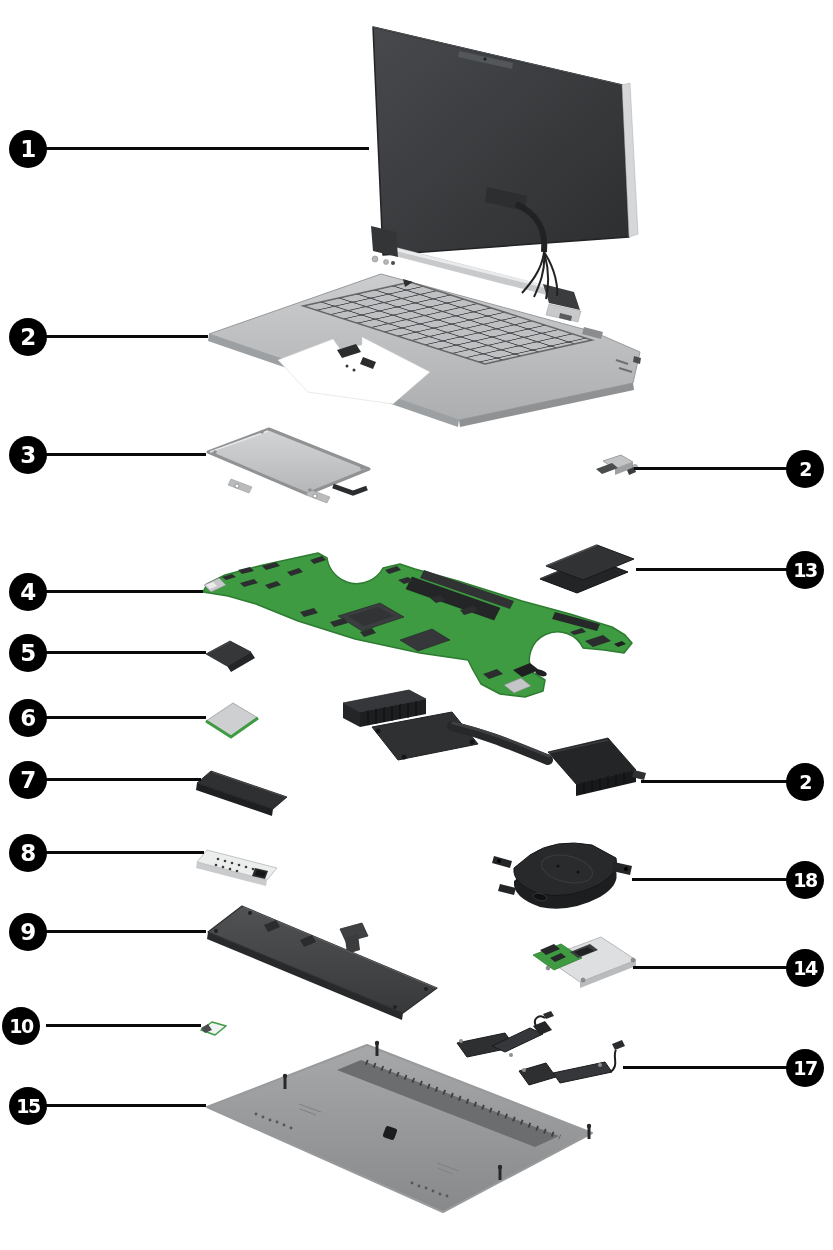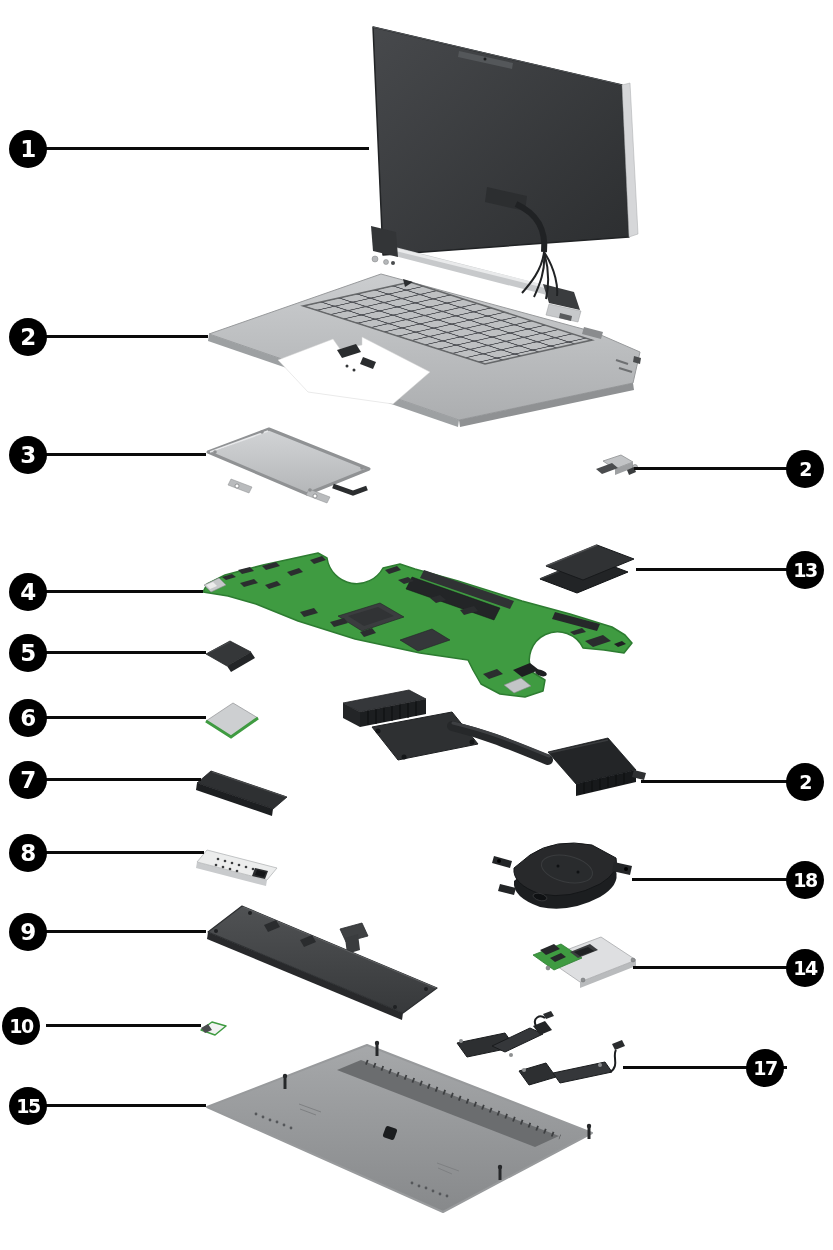--- a/index.html
+++ b/index.html
@@ -387,17 +387,17 @@
     </div>
 <div class="badge two" style="left:786px;top:763px">
       <span>2</span>
     </div>
 <div class="badge two" style="left:786px;top:861px">
       <span>18</span>
     </div>
 <div class="badge two" style="left:786px;top:949px">
       <span>14</span>
     </div>
-<div class="badge two" style="left:746px;top:1049px">
+<div class="badge two" style="left:786px;top:1049px">
       <span>17</span>
     </div>
 
 </div>
 
 </body></html>

